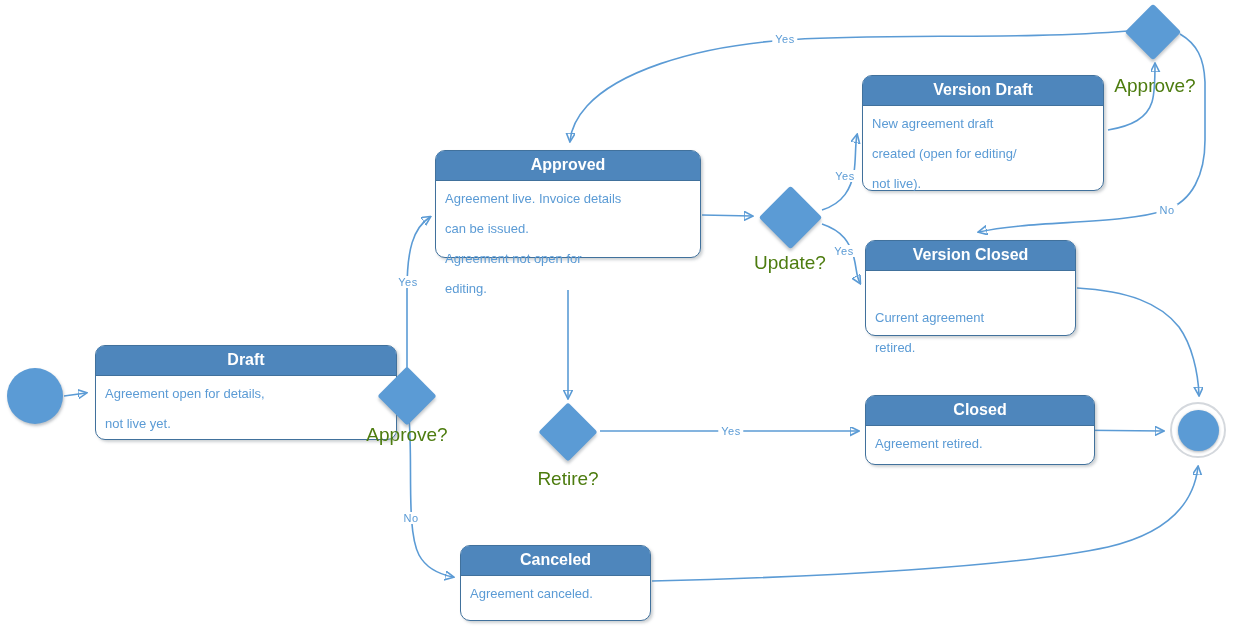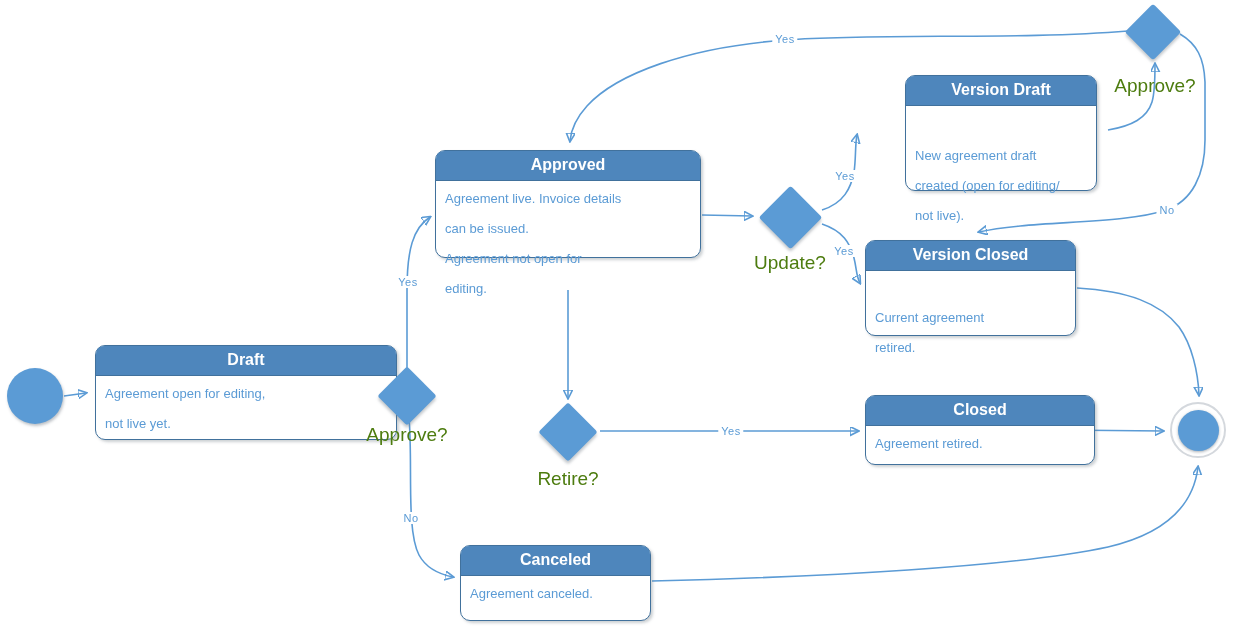--- a/index.html
+++ b/index.html
@@ -77,33 +77,33 @@
     <path marker-end="url(#arrow)" d="M 652 581 C 820 577 1015 567 1108 547 C 1172 532 1194 500 1198 467"></path>
   </svg>
 
   <div class="start-circle"></div>
   <div class="end-outer">
     <div class="end-inner"></div>
   </div>
 
   <div class="node" style="left:95px;top:345px;width:302px;height:95px;">
     <div class="node-header">Draft</div>
-    <div class="node-body">Agreement open for editing,
+    <div class="node-body">Agreement open for details,
 not live yet.</div>
   </div>
 
   <div class="node" style="left:435px;top:150px;width:266px;height:108px;">
     <div class="node-header">Approved</div>
     <div class="node-body">Agreement live. Invoice details
 can be issued.
 Agreement not open for
 editing.</div>
   </div>
 
-  <div class="node" style="left:905px;top:75px;width:192px;height:116px;gap:32px;">
+  <div class="node" style="left:862px;top:75px;width:242px;height:116px;">
     <div class="node-header">Version Draft</div>
     <div class="node-body">New agreement draft
 created (open for editing/
 not live).</div>
   </div>
 
   <div class="node" style="left:865px;top:240px;width:211px;height:96px;gap:29px;">
     <div class="node-header">Version Closed</div>
     <div class="node-body">Current agreement
 retired.</div>

